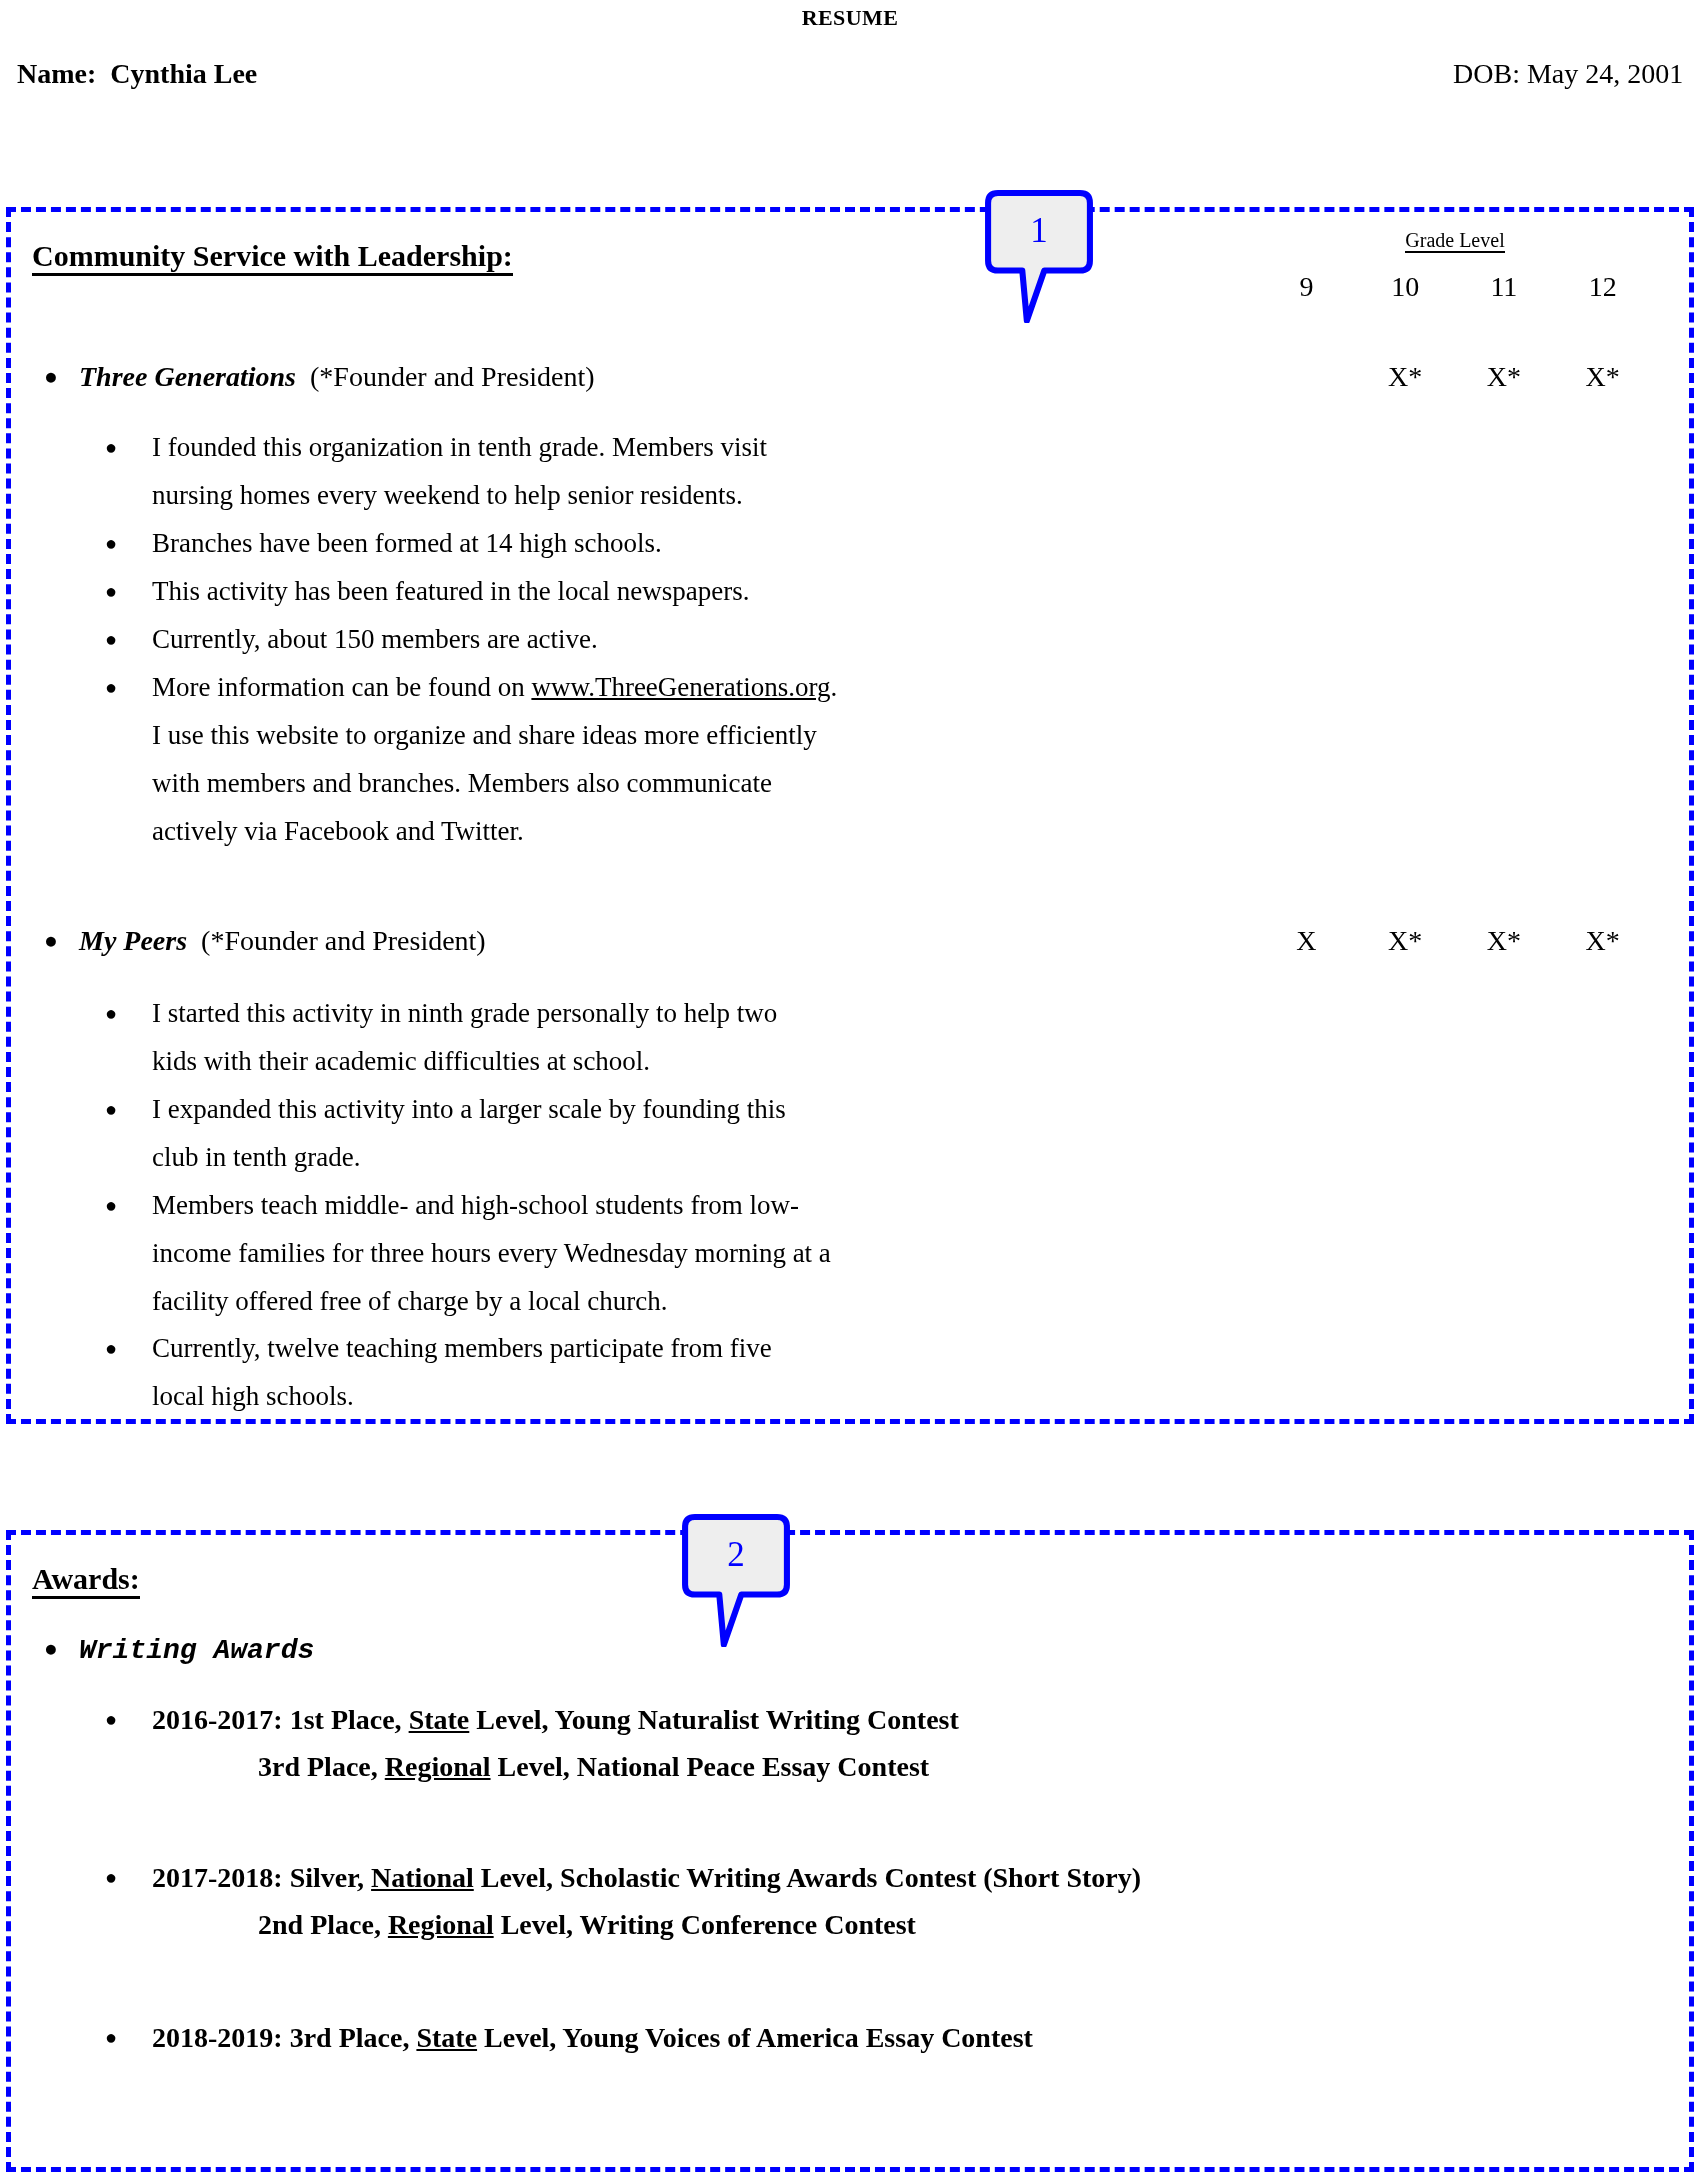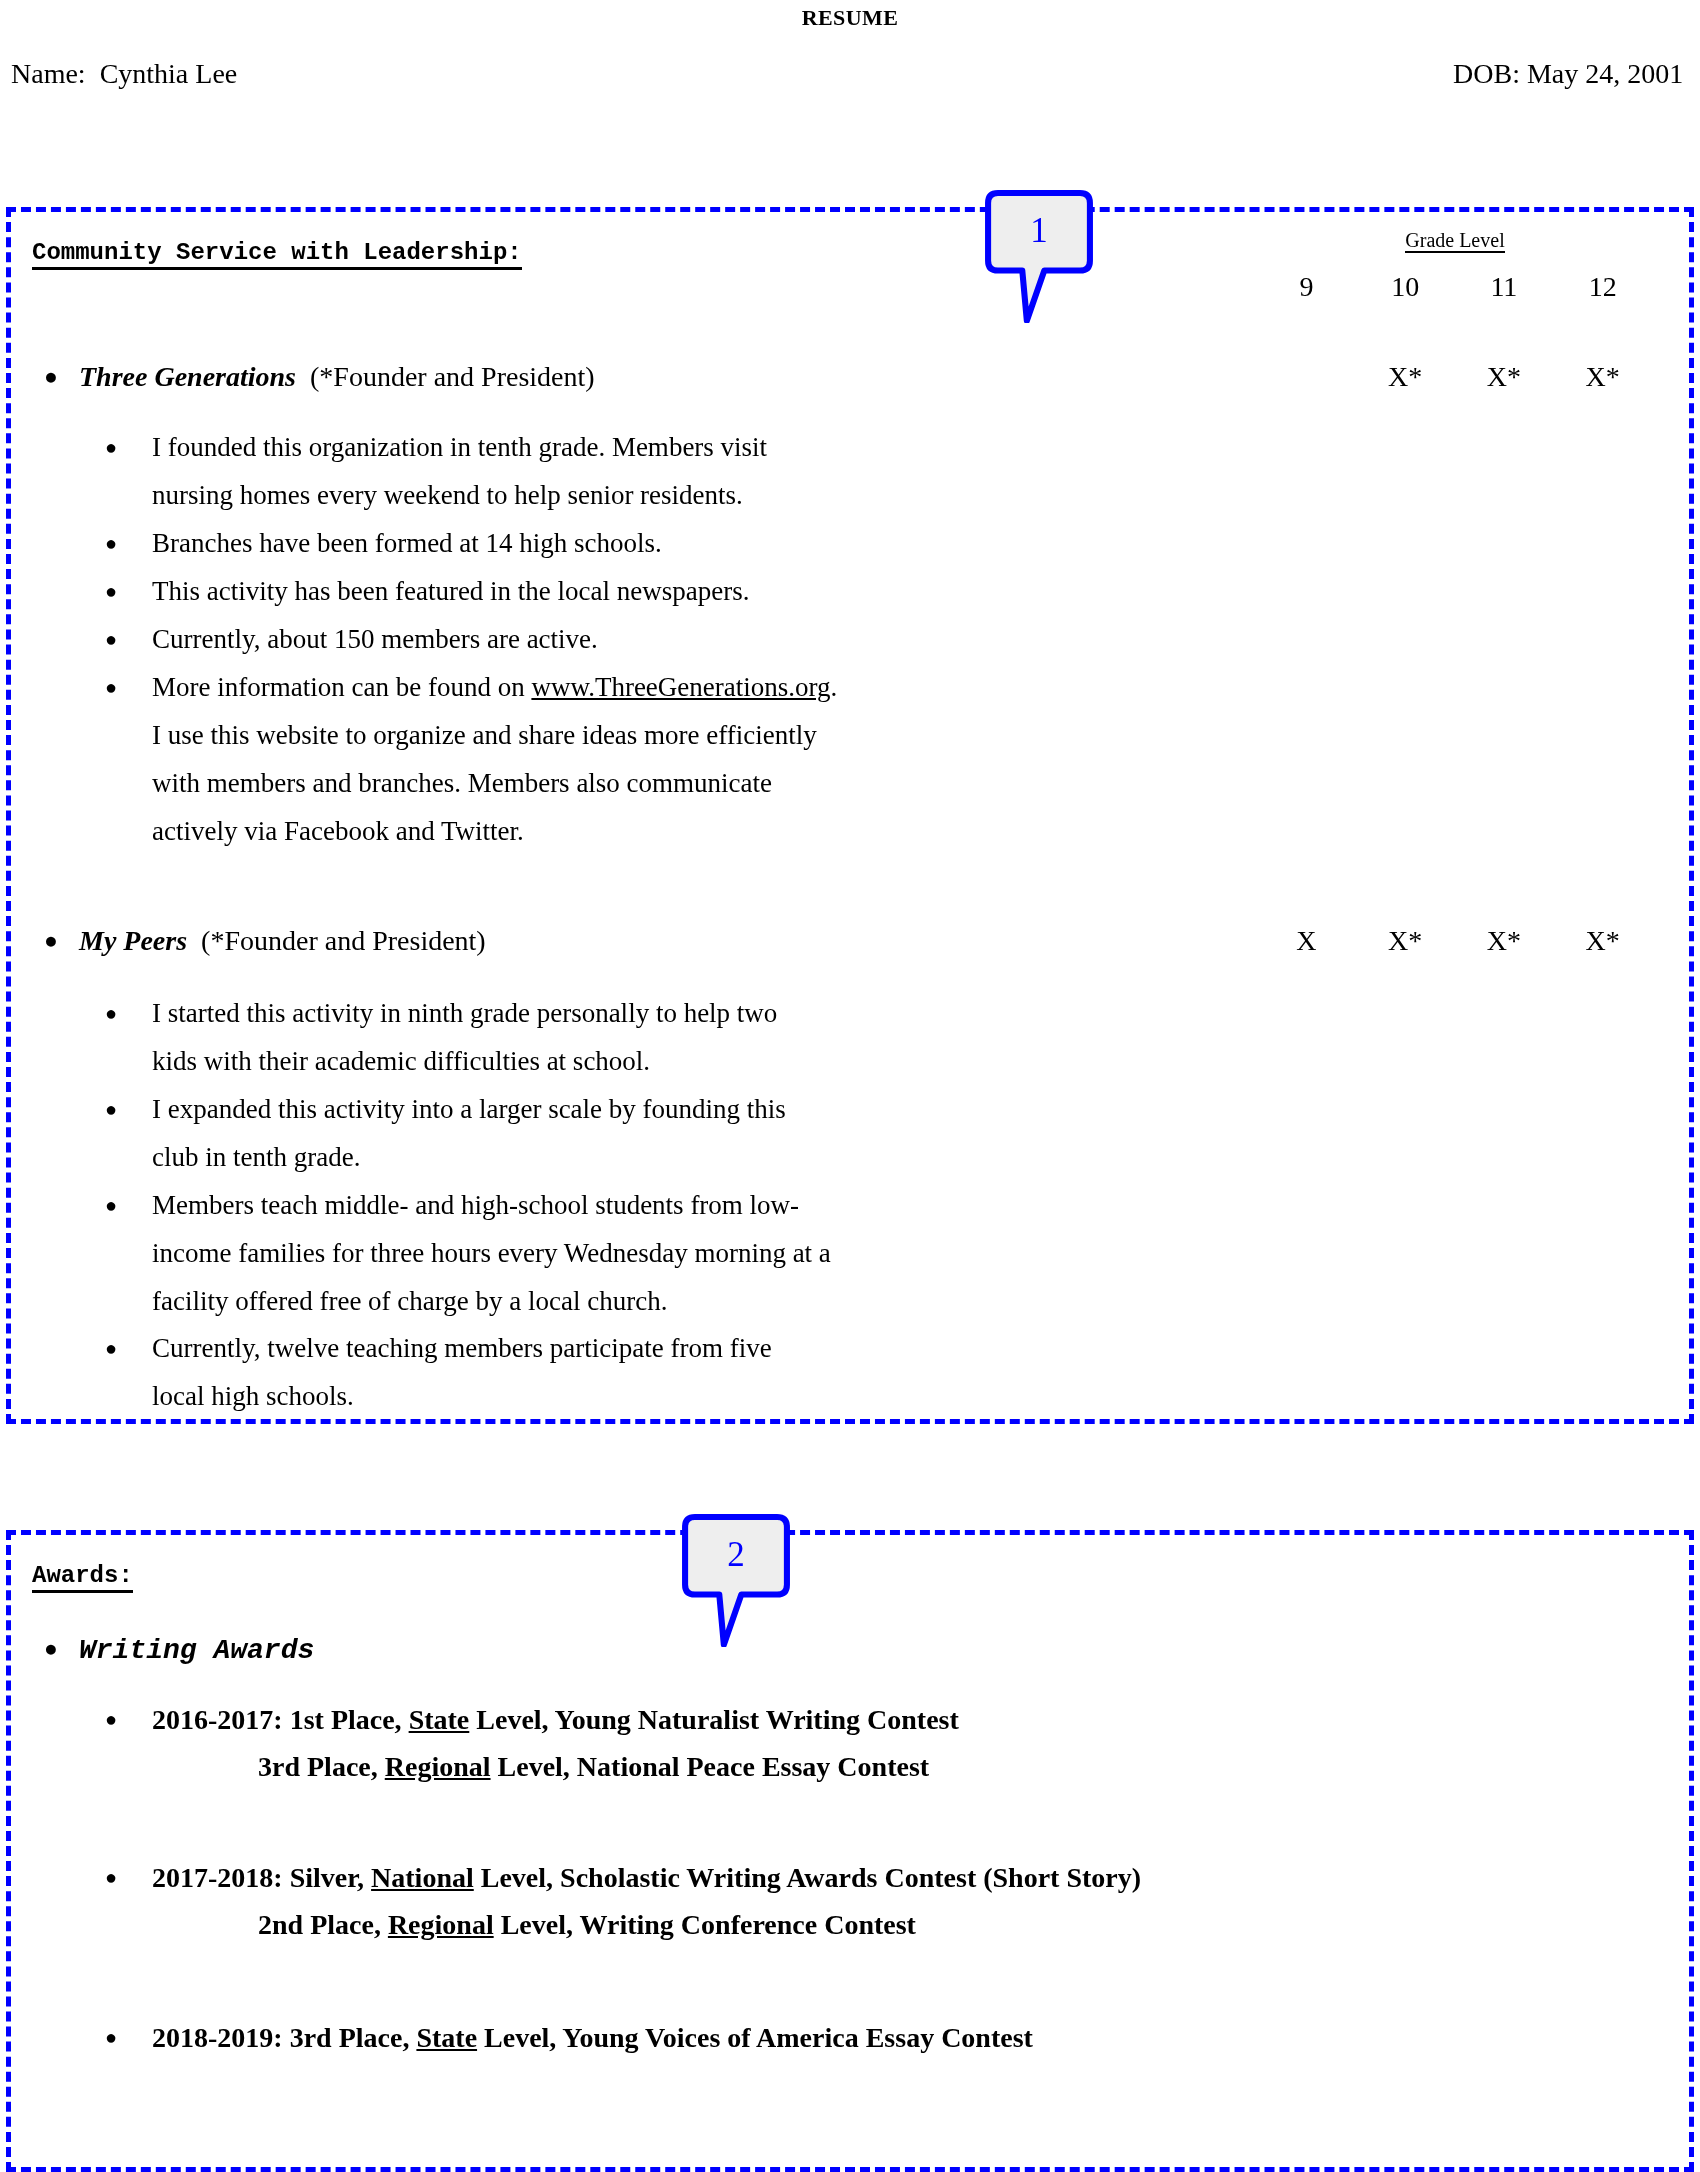--- a/index.html
+++ b/index.html
@@ -23,44 +23,43 @@
     font-size: 22px;
     letter-spacing: 0.4px;
     padding-top: 4.6px;
   }
   .id-row {
     position: relative;
     margin-top: 27px;
     height: 40px;
     font-size: 28px;
   }
-  .id-left { position: absolute; left: 11px; top: 0; white-space: pre; }
+  .id-left { position: absolute; left: 17px; top: 0; white-space: pre; font-weight: bold; }
   .id-right { position: absolute; right: 16.7px; top: 0; white-space: pre; }
 
   
   .section {
     position: absolute;
     left: 6px;
     right: 6px;
     border: 5.3px dashed #0000ff;
     box-sizing: border-box;
     background: transparent;
   }
   #section-1 { top: 207px; height: 1217px; }
   #section-2 { top: 1530px; height: 642px; }
 
   .sec-inner { position: relative; width: 100%; height: 100%; }
 
   
   .sec-heading {
     position: absolute;
     font-weight: bold;
-    font-size: 24px;
+    font-size: 30px;
     white-space: nowrap;
-    font-family: Liberation Mono, monospace;
   }
   .sec-heading .u {
     border-bottom: 3.8px solid #000;
     padding-bottom: 0.8px;
   }
 
   
   .grade-head {
     position: absolute;
     top: 16.7px;

